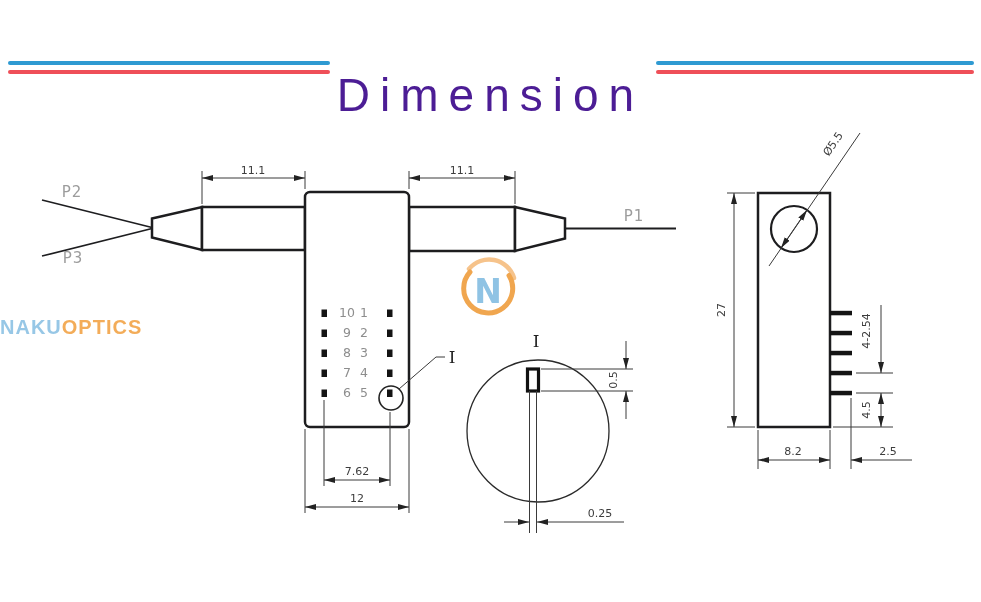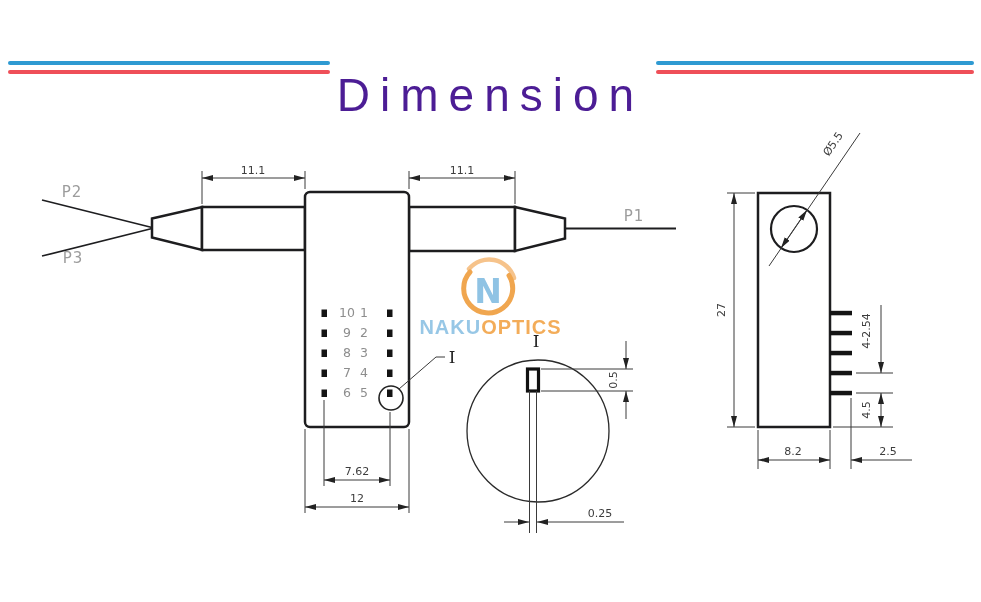--- a/index.html
+++ b/index.html
@@ -10,21 +10,21 @@
       font-size:46px;font-weight:400;letter-spacing:10px;color:#4c1d95;
       font-family:"Liberation Sans",sans-serif;margin-top:32px;}
   .hline{position:absolute;height:4px;border-radius:2px;}
   .hline.blue{background:#2e9ad2;}
   .hline.red{background:#ef4f58;}
   .hl-left{left:8px;width:322px;}
   .hl-right{left:656px;width:318px;}
   .hl-top{top:61px;}
   .hl-bot{top:70px;}
   
-  .logo-word{position:absolute;top:316px;left:0;width:981px;text-align:center;
+  .logo-word{position:absolute;top:316px;left:0;width:981px;text-align:left;
       font-size:20px;font-weight:bold;letter-spacing:1px;opacity:.92;}
   .logo-word .lw-blue{color:#8fc3e4;}
   .logo-word .lw-orange{color:#f2a64b;}
   svg{position:absolute;left:0;top:0;}
   svg text{font-family:"DejaVu Sans",sans-serif;}
   .dimtxt{font-size:11px;fill:#3d3d3d;}
   .porttxt{font-size:15px;fill:#9c9c9c;letter-spacing:1px;}
   .pintxt{font-size:12.5px;fill:#8d8d8d;}
   .reftxt{font-family:"DejaVu Serif",serif;font-size:17px;fill:#222;}
   .outline{fill:#ffffff;stroke:#1d1d1f;stroke-width:2.5;}

